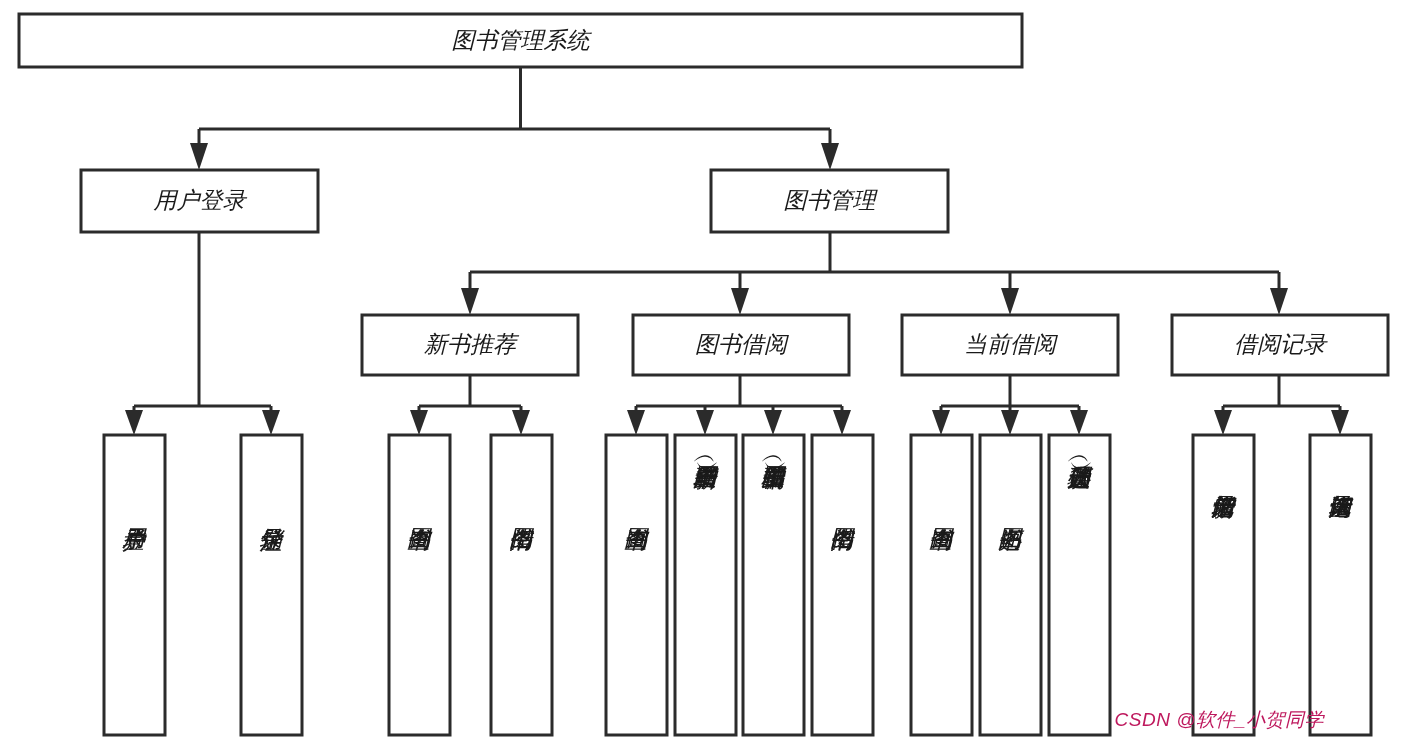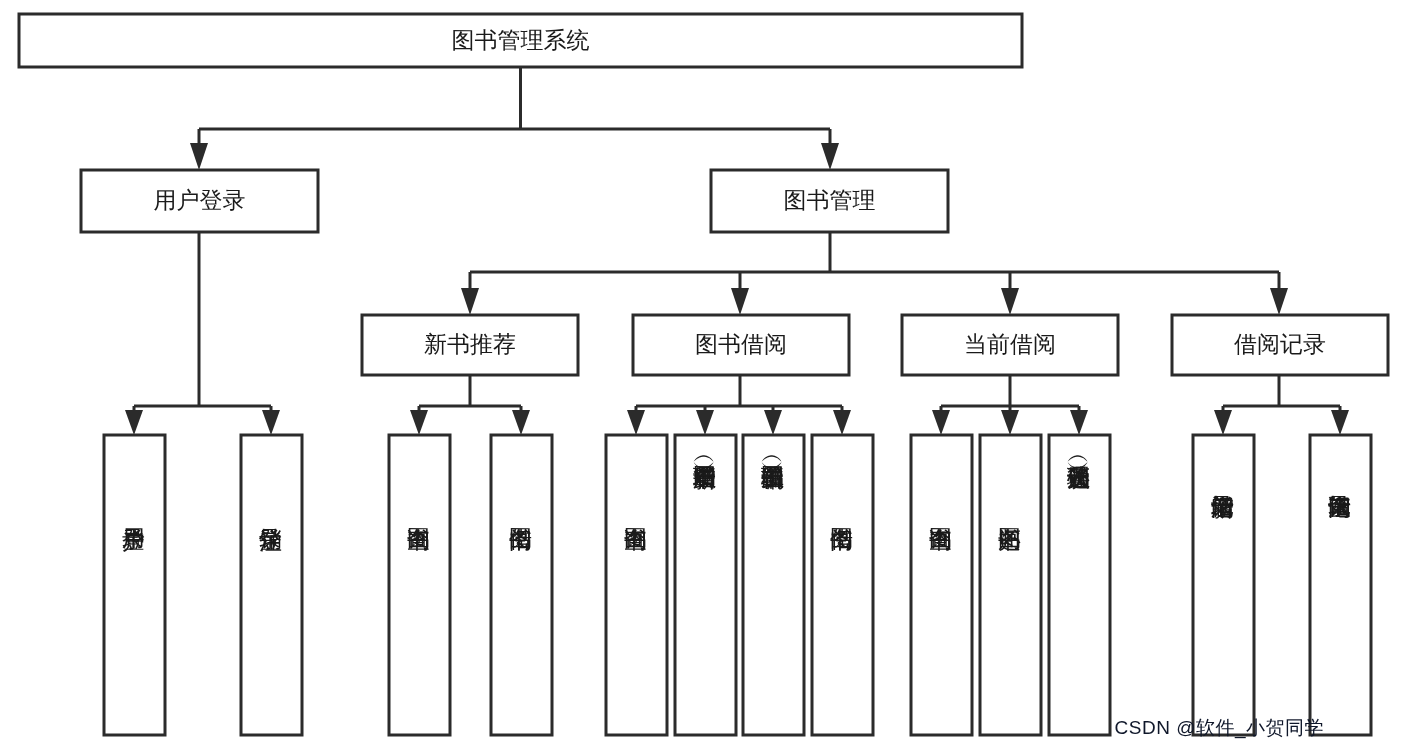--- a/index.html
+++ b/index.html
@@ -12,20 +12,21 @@
     height: 747px;
     font-family: "Liberation Sans", "DejaVu Sans", sans-serif;
     overflow: hidden;
     position: relative;
   }
   #diagram-root {
     position: absolute;
     left: 0; top: 0;
     width: 1338px;
     height: 747px;
+    font-style: italic;
   }
   svg.flowchart {
     display: block;
     width: 1405px;
     height: 747px;
   }
   .node-rect {
     fill: #ffffff;
     stroke: #2b2b2b;
     stroke-width: 3;
@@ -51,24 +52,24 @@
     font-family: "Liberation Sans", "DejaVu Sans", sans-serif;
     fill: #1a1a1a;
     font-size: 23px;
     text-anchor: middle;
     writing-mode: vertical-rl;
     glyph-orientation-vertical: 0;
   }
   .watermark {
     position: absolute;
     right: 14px;
-    bottom: 6px;
+    bottom: 14px;
     font-family: "Liberation Sans", "DejaVu Sans", sans-serif;
     font-size: 19px;
-    color: #0f172a;
+    color: #be185d;
     letter-spacing: 0.5px;
     white-space: nowrap;
     pointer-events: none;
   }
 </style>
 </head>
 <body>
 
 <div id="diagram-root">
   <svg class="flowchart" viewBox="0 0 1405 747" xmlns="http://www.w3.org/2000/svg">

